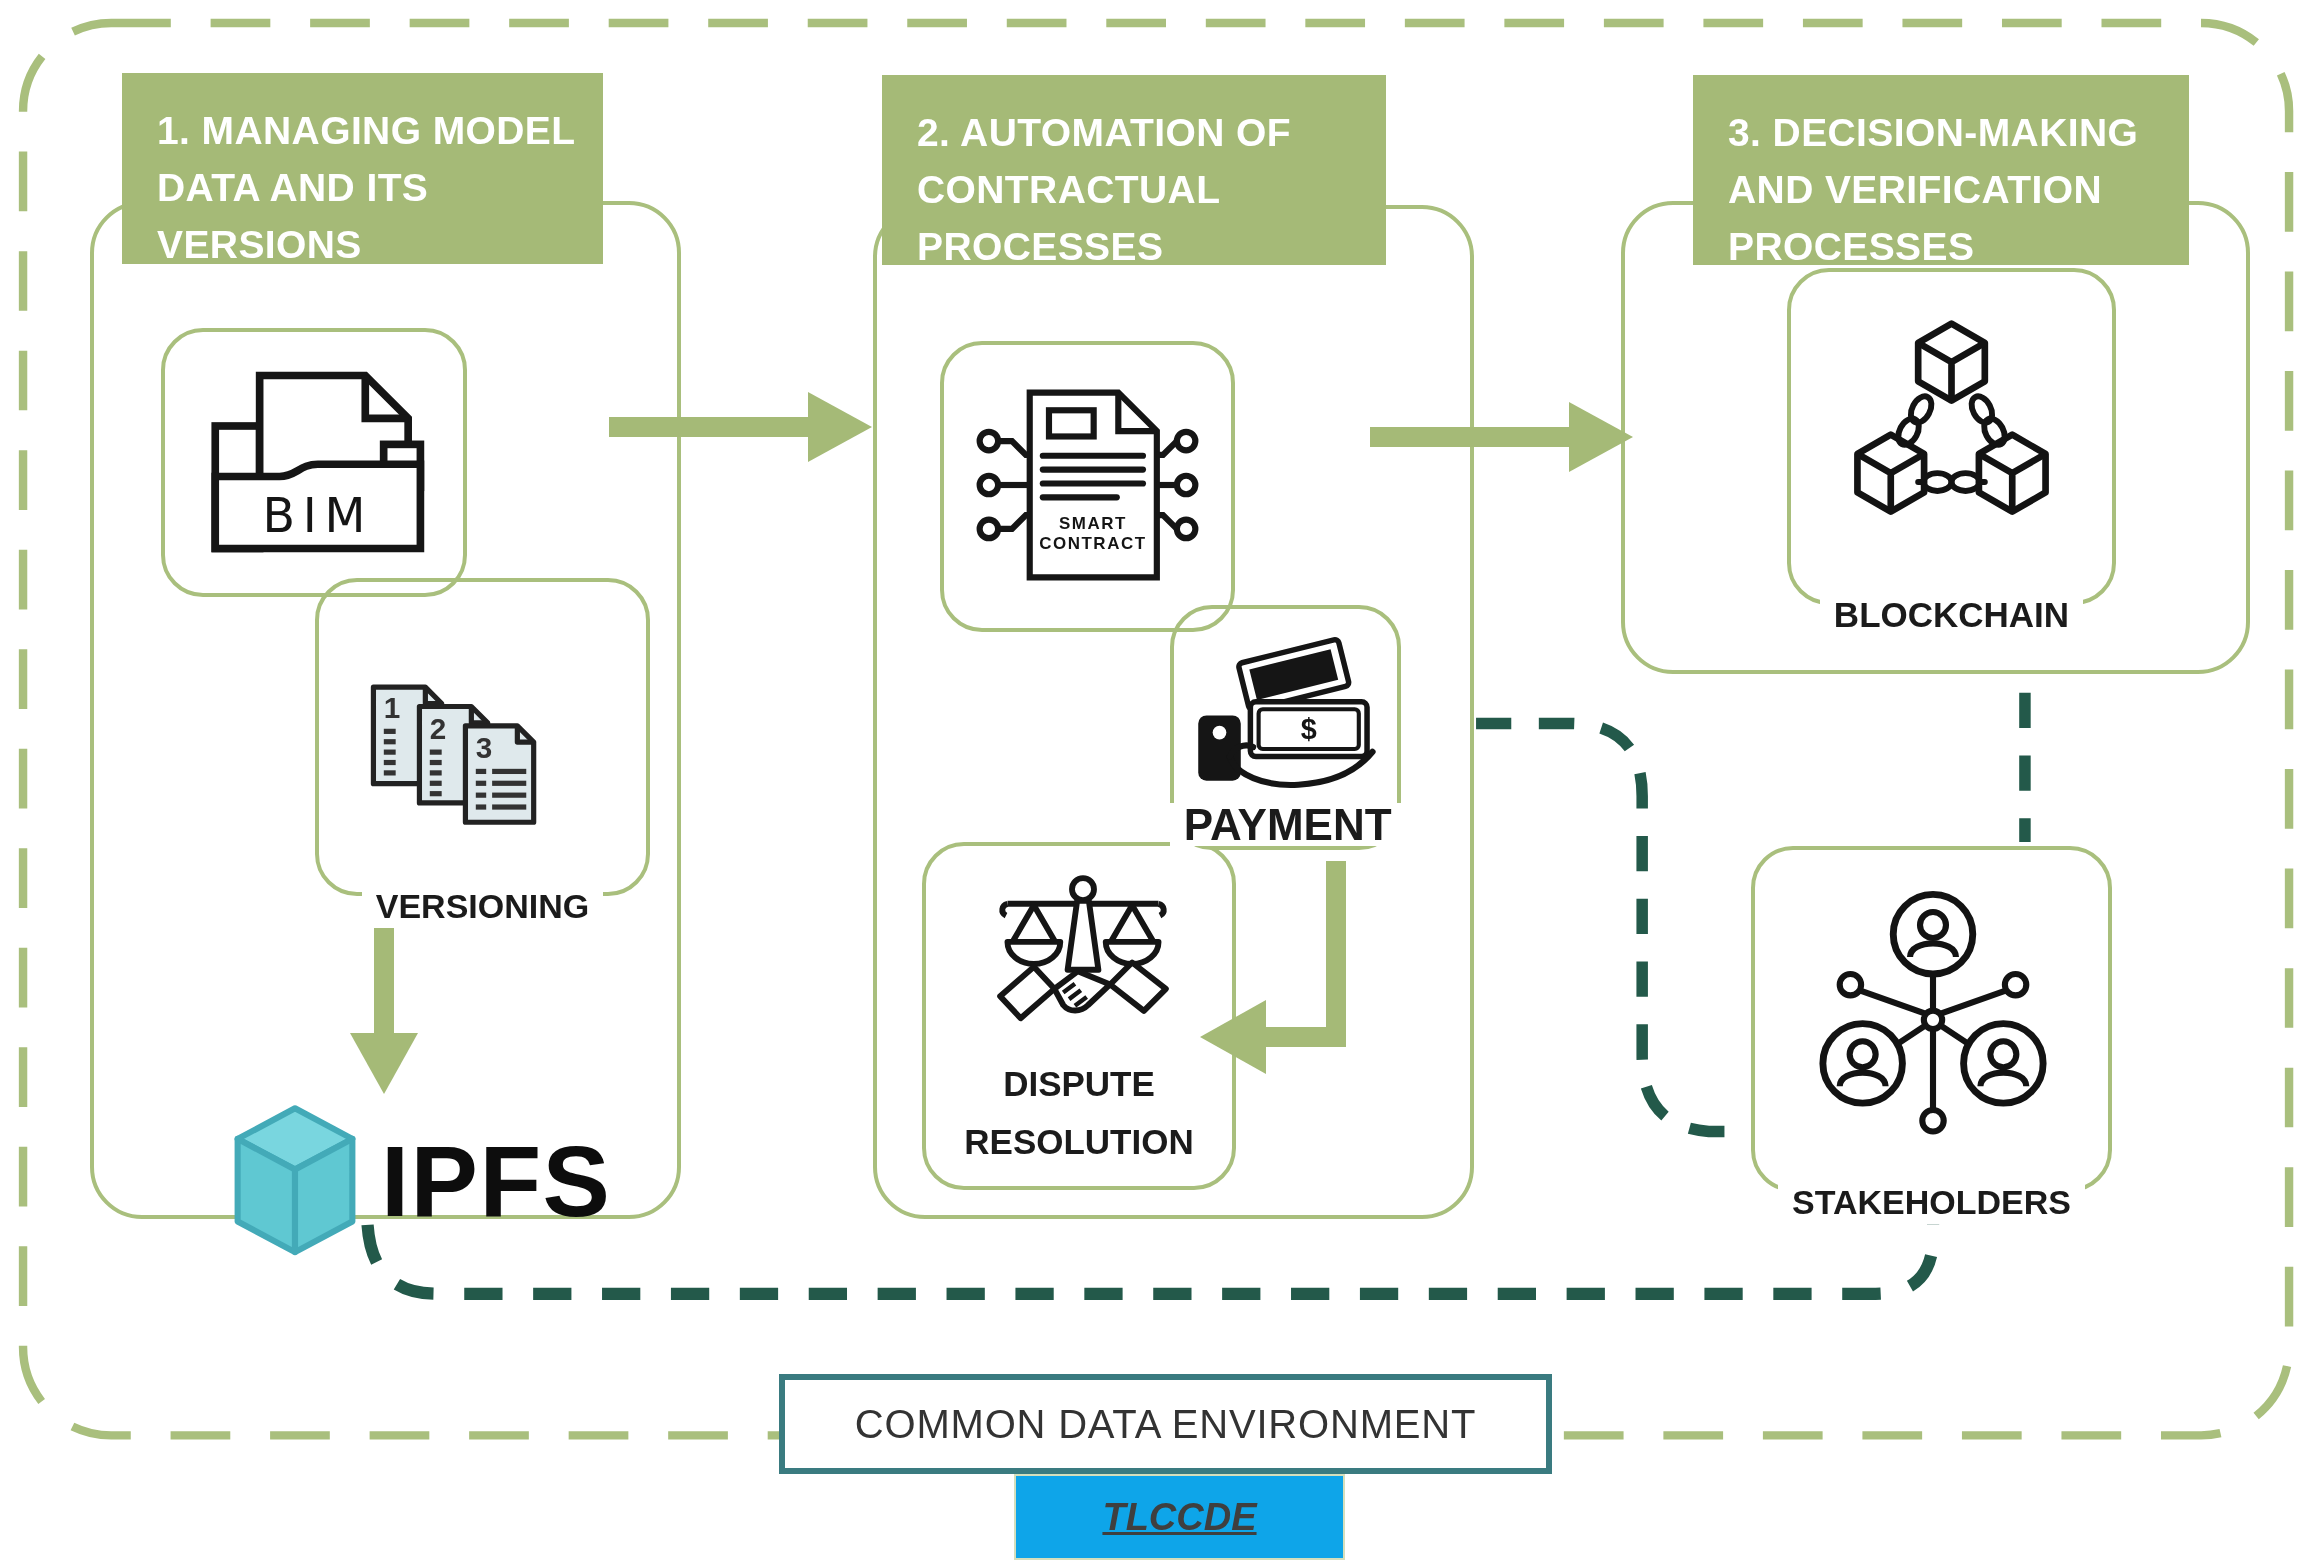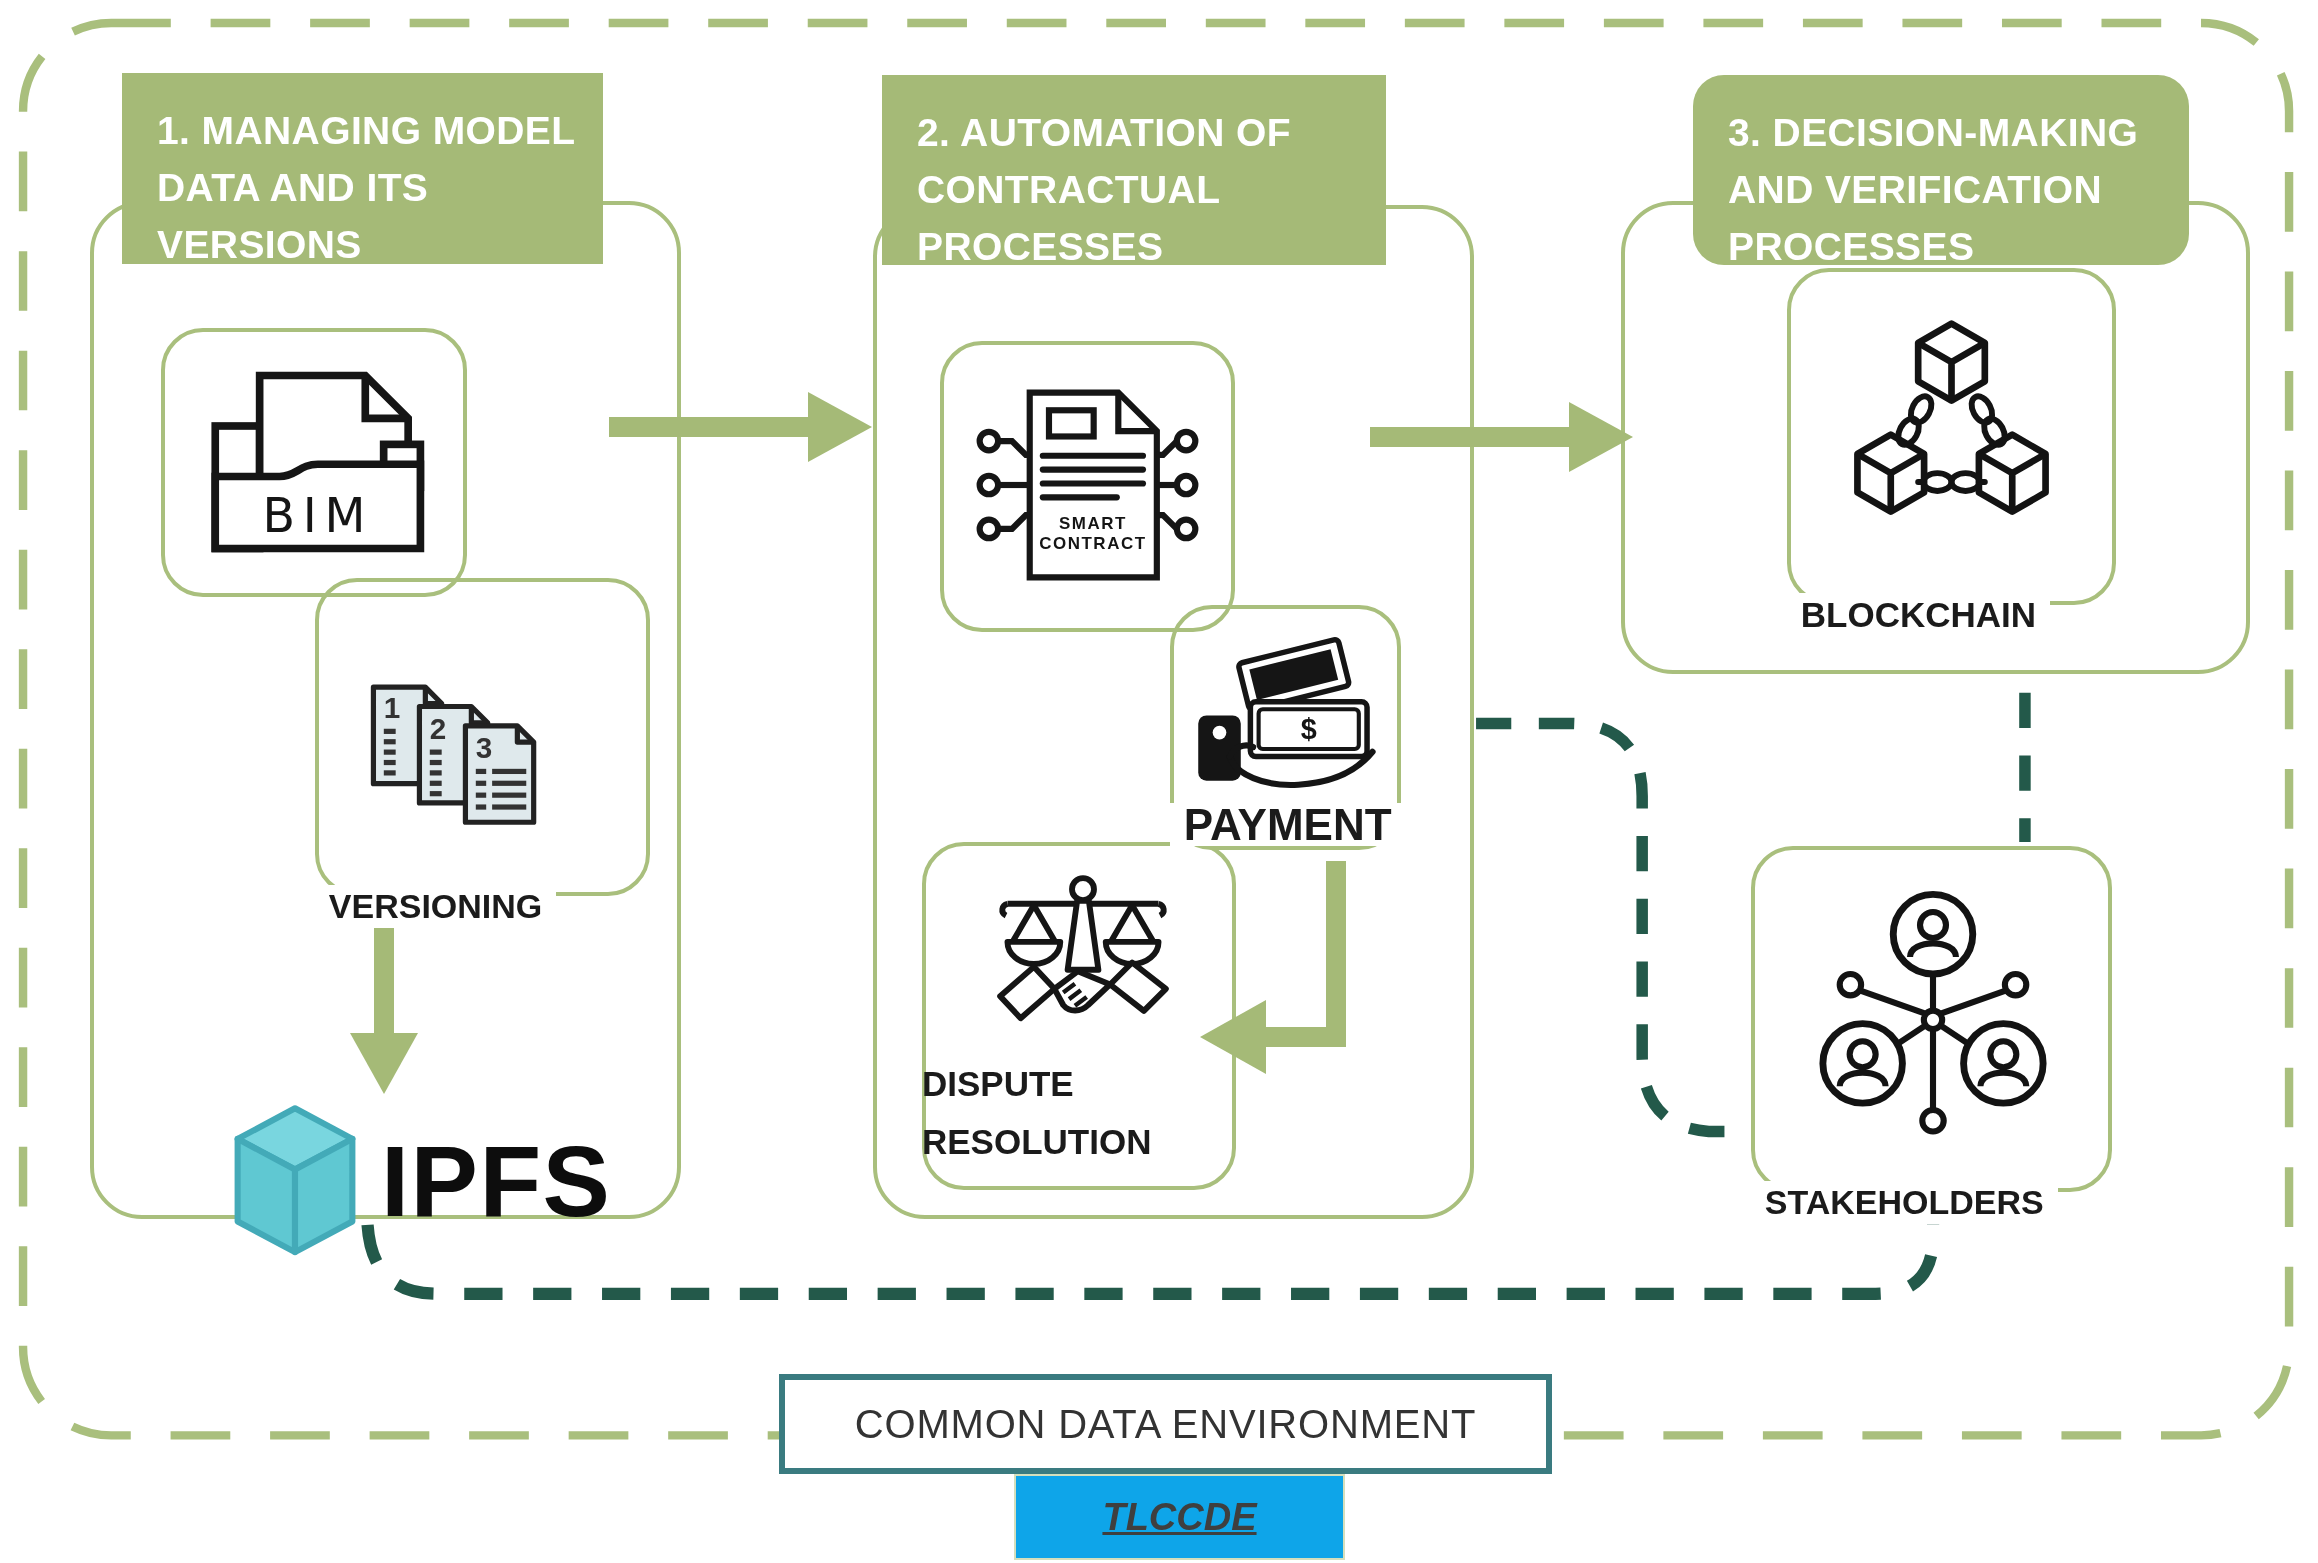--- a/index.html
+++ b/index.html
@@ -17,21 +17,21 @@
     position:absolute;border:4.6px solid #a9bf7d;border-radius:42px;
     background:transparent;z-index:3;box-sizing:border-box;
   }
   .header{
     position:absolute;background:#a5ba77;color:#ffffff;z-index:5;
     font-weight:bold;font-size:39px;line-height:57px;letter-spacing:0.4px;
     padding:29px 23px 0 35px;box-sizing:border-box;
   }
   .header span{display:block;}
   .node-label{
-    position:absolute;z-index:6;text-align:left;color:#1b1b1b;
+    position:absolute;z-index:6;text-align:center;color:#1b1b1b;
     font-weight:bold;font-size:35px;line-height:58px;
   }
   .node-label .onedge{background:#ffffff;padding:0 13.8px;display:inline-block;line-height:43px;}
   .icon{position:absolute;z-index:4;}
   .arrow-shaft{position:absolute;background:#a5ba77;z-index:4;}
   .arrow-head{position:absolute;width:0;height:0;z-index:4;}
   .ipfs-text{
     position:absolute;z-index:6;font-size:101px;color:#0d0d0d;
     font-weight:bold;letter-spacing:1.5px;
   }
@@ -67,21 +67,21 @@
   <div class="header" style="left:122px;top:73px;width:481px;height:191px;">
     <span>1. MANAGING MODEL</span>
     <span>DATA AND ITS</span>
     <span>VERSIONS</span>
   </div>
   <div class="header" style="left:882px;top:75px;width:504px;height:190px;">
     <span>2. AUTOMATION OF</span>
     <span>CONTRACTUAL</span>
     <span>PROCESSES</span>
   </div>
-  <div class="header" style="left:1693px;top:75px;width:496px;height:190px;border-radius:31px;">
+  <div class="header" style="left:1693px;top:75px;width:496px;height:190px;">
     <span>3. DECISION-MAKING</span>
     <span>AND VERIFICATION</span>
     <span>PROCESSES</span>
   </div>
 
   <div class="node-box" style="left:161px;top:328px;width:306px;height:269px;z-index:3;"></div>
   <div class="node-box" style="left:315px;top:578px;width:335px;height:318px;z-index:2;"></div>
   <div class="node-box" style="left:940px;top:341px;width:295px;height:291px;"></div>
   <div class="node-box" style="left:1170px;top:605px;width:231px;height:245px;z-index:2;"></div>
   <div class="node-box" style="left:922px;top:842px;width:314px;height:348px;"></div>

